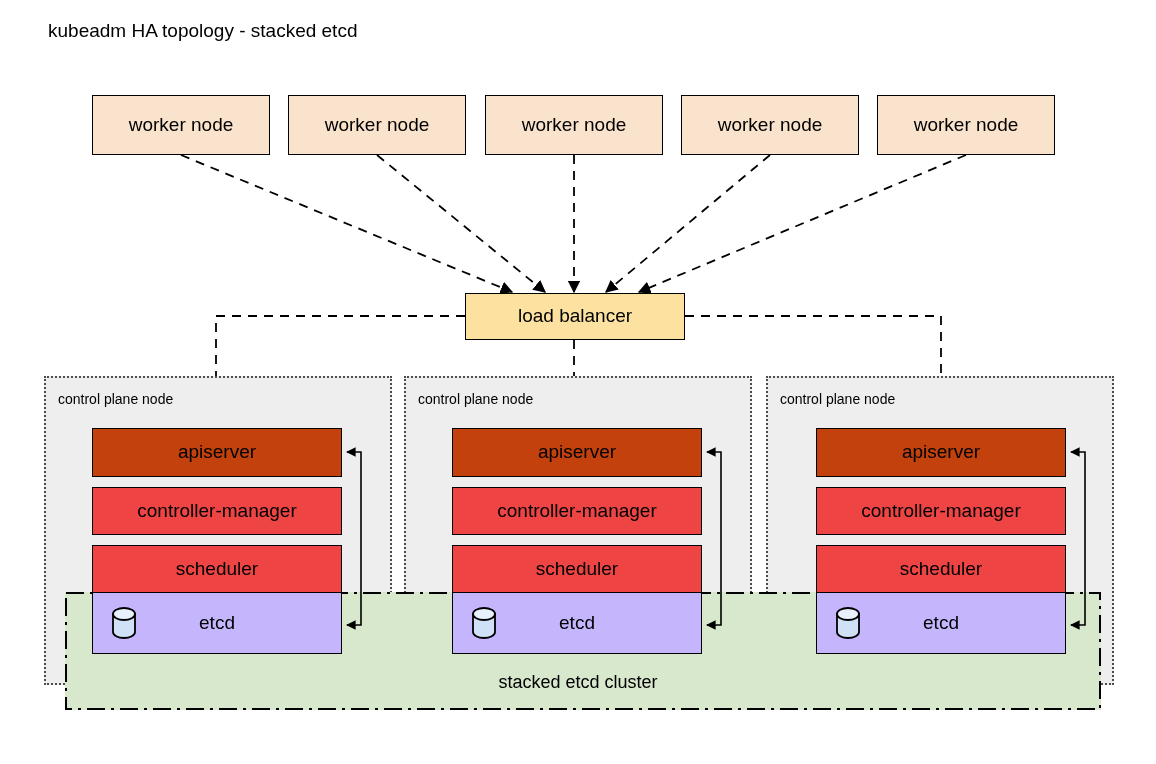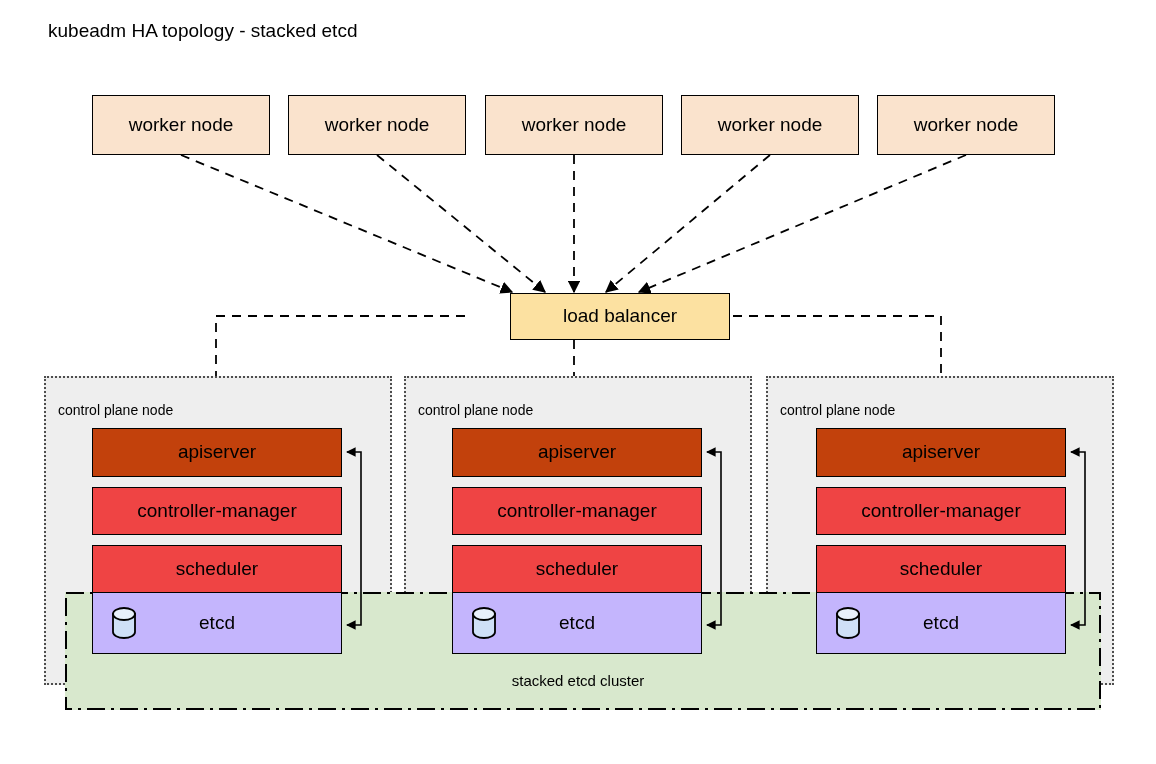--- a/index.html
+++ b/index.html
@@ -74,21 +74,20 @@
     border: 2px dotted #4d4d4d;
     background: #eeeeee;
   }
   .control-plane-label {
     position: absolute;
     left: 12px;
     top: 13px;
     font-size: 14px;
     color: #000000;
     white-space: nowrap;
-    margin-top: 11px;
   }
   
   #stacked-etcd-region {
     position: absolute;
     box-sizing: border-box;
     left: 65px;
     top: 592px;
     width: 1036px;
     height: 118px;
     background: #d8e8cd;
@@ -101,21 +100,21 @@
     width: 1036px;
     height: 118px;
     pointer-events: none;
   }
   #stacked-etcd-label {
     position: absolute;
     left: 0;
     top: 672px;
     width: 1156px;
     text-align: center;
-    font-size: 15px;
+    font-size: 18px;
     color: #000000;
   }
   
   .etcd-icon {
     position: absolute;
     left: 18px;
     top: 50%;
     transform: translateY(-50%);
     width: 26px;
     height: 32px;
@@ -172,21 +171,21 @@
   <div class="box worker-node" style="left:485px; top:95px; width:178px; height:60px;">
     <span>worker node</span>
   </div>
   <div class="box worker-node" style="left:681px; top:95px; width:178px; height:60px;">
     <span>worker node</span>
   </div>
   <div class="box worker-node" style="left:877px; top:95px; width:178px; height:60px;">
     <span>worker node</span>
   </div>
 
-  <div class="box load-balancer z-above" style="left:465px; top:293px; width:220px; height:47px;margin-left:45px;">
+  <div class="box load-balancer z-above" style="left:465px; top:293px; width:220px; height:47px;">
     <span>load balancer</span>
   </div>
 
   <div class="control-plane-node" style="left:44px; top:376px; width:348px; height:309px;">
     <div class="control-plane-label">control plane node</div>
   </div>
 
   <div class="control-plane-node" style="left:404px; top:376px; width:348px; height:309px;">
     <div class="control-plane-label">control plane node</div>
   </div>

